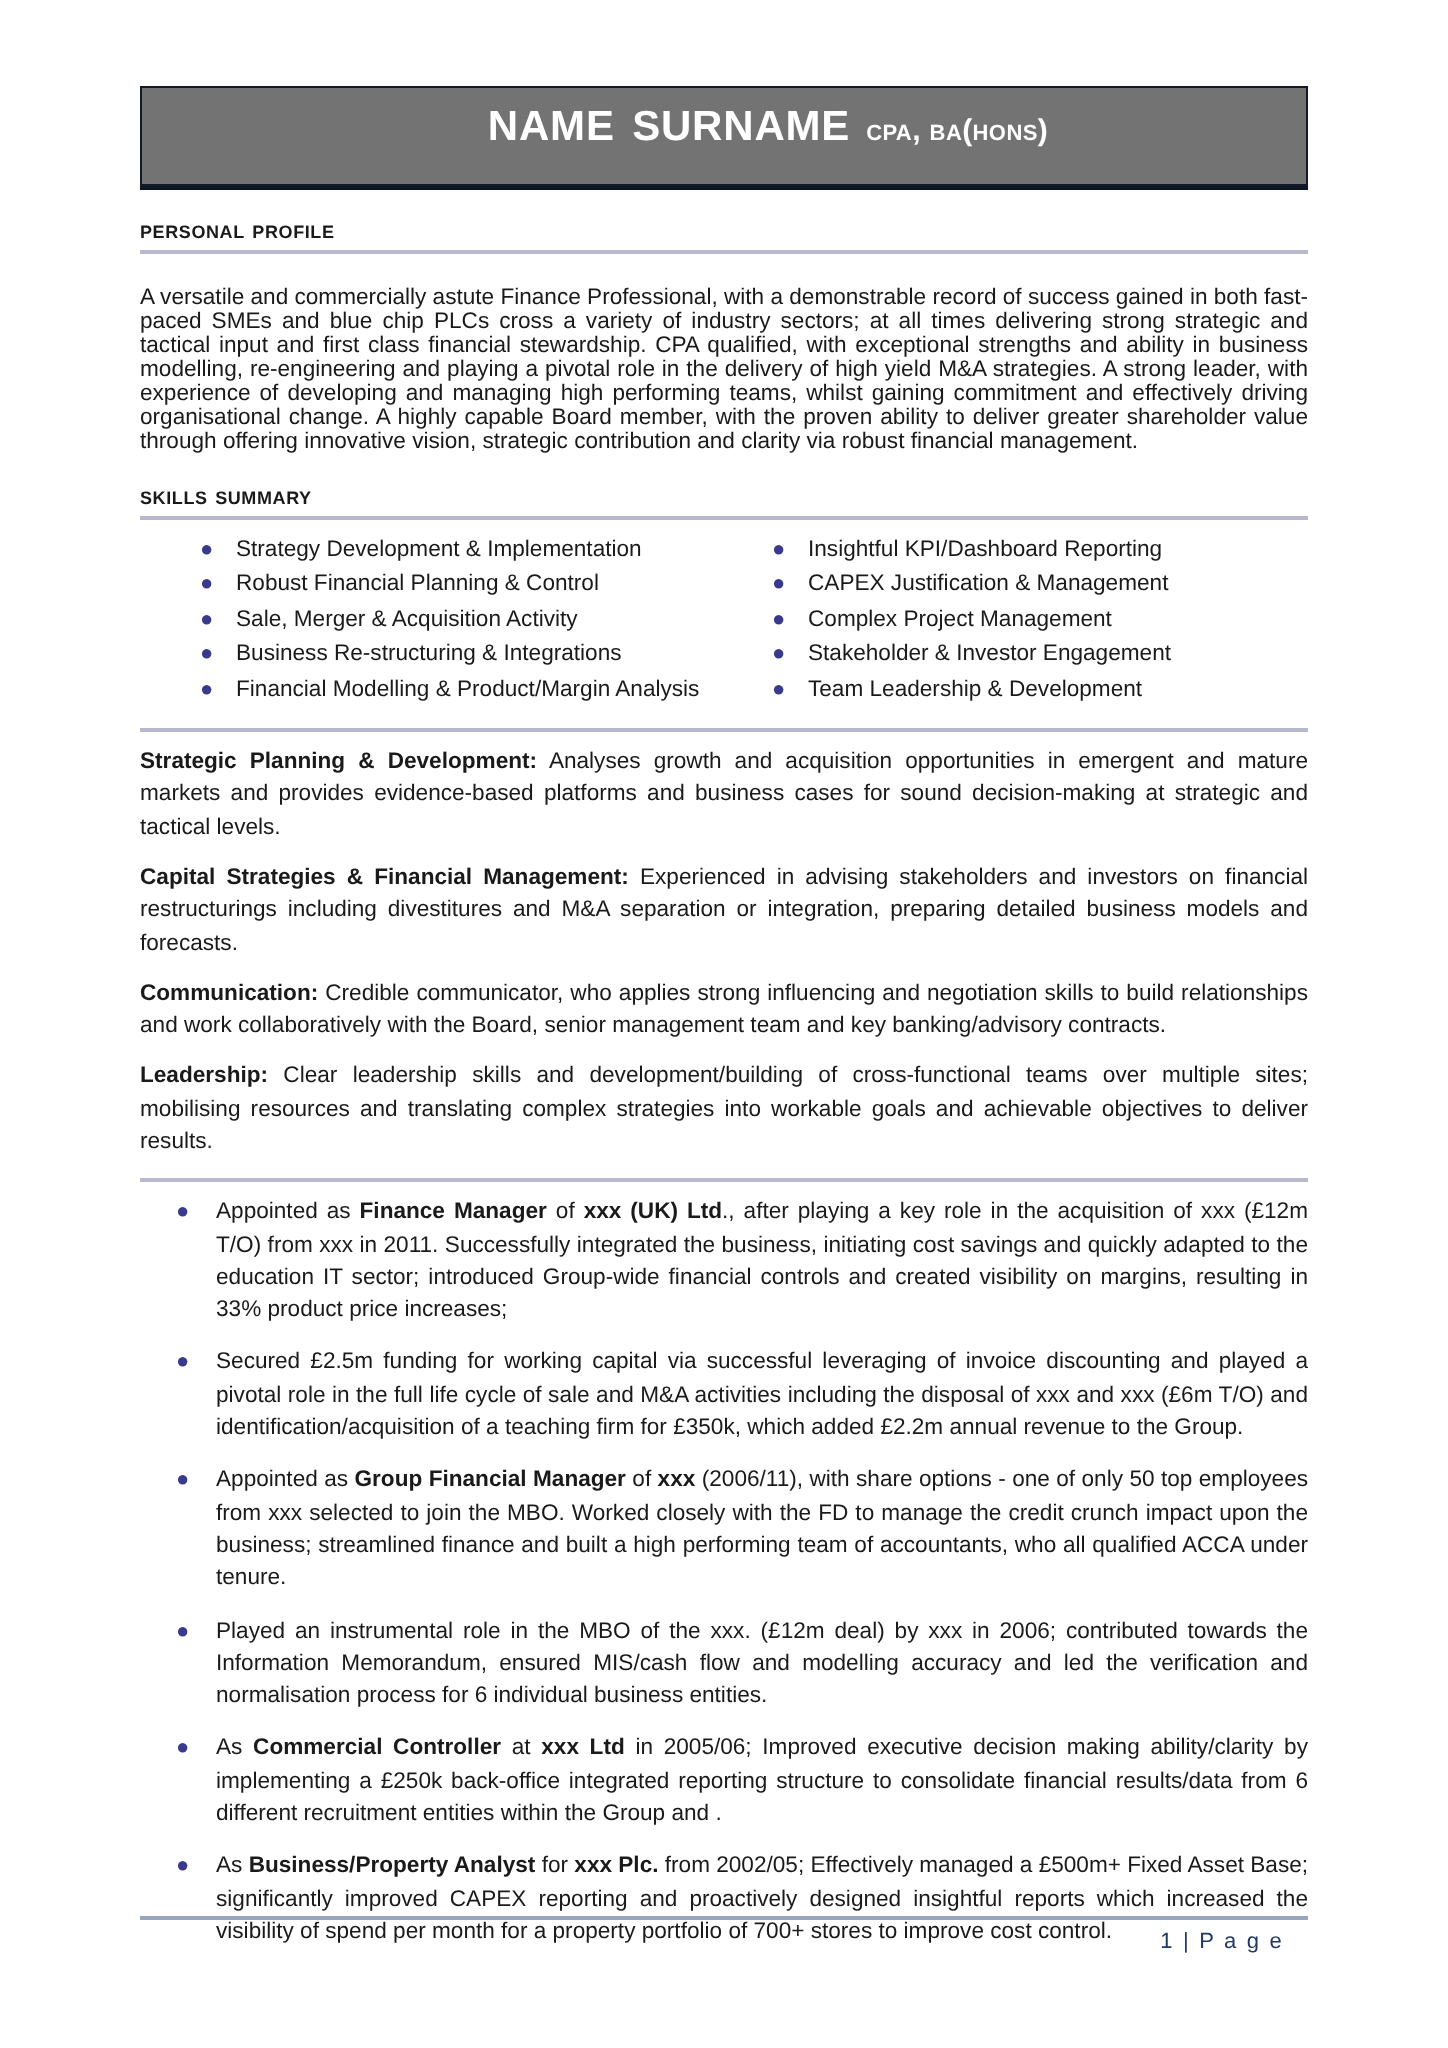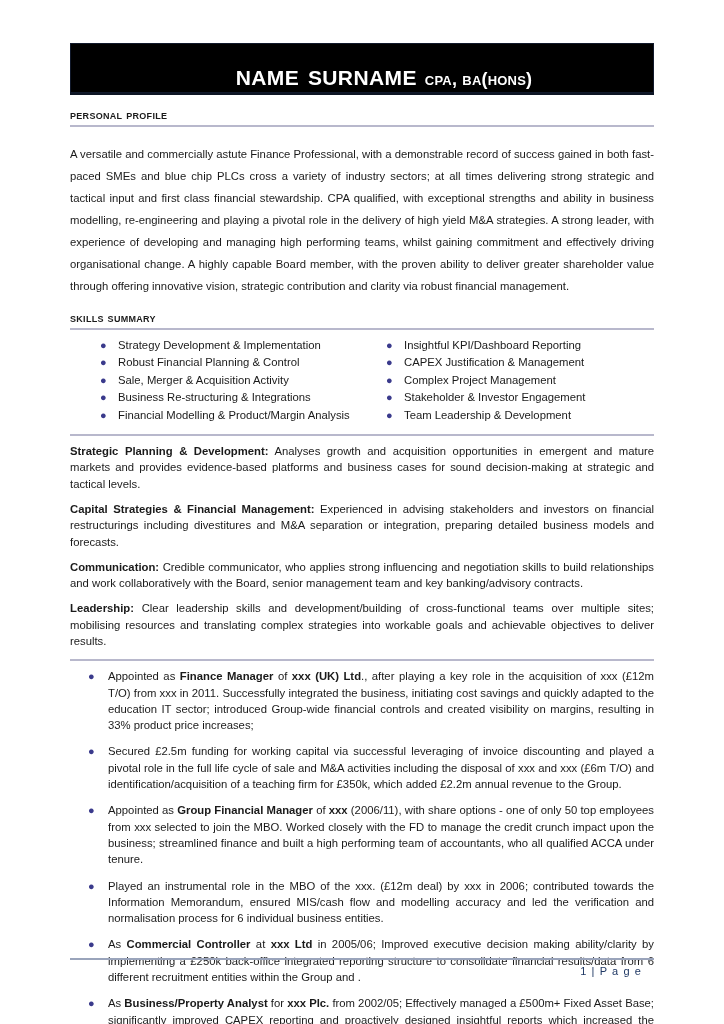--- a/index.html
+++ b/index.html
@@ -25,46 +25,46 @@
     box-sizing: border-box;
   }
 
   
   .header-banner {
     position: absolute;
     left: 70px;
     top: 43px;
     width: 584px;
     height: 50px;
-    background: #000000;
+    background: #737373;
     border: 1px solid #11192b;
     box-shadow: 0 2px 0 0 #0d1524;
     box-sizing: border-box;
     display: flex;
-    align-items: flex-end;
+    align-items: flex-start;
     justify-content: center;
   }
   .header-inner {
     display: flex;
     align-items: baseline;
     justify-content: center;
     white-space: nowrap;
     transform: translateX(22px);
   }
   .hdr-name {
     color: #ffffff;
     font-size: 30px;
     font-weight: bold;
     letter-spacing: 0.4px;
     font-variant: small-caps;
     text-transform: lowercase;
   }
   .hdr-quals {
     color: #ffffff;
-    font-size: 18px;
+    font-size: 15px;
     font-weight: bold;
     margin-left: 8px;
     font-variant: small-caps;
     text-transform: lowercase;
     letter-spacing: 0.2px;
   }
 
   
   .content {
     position: absolute;
@@ -87,21 +87,21 @@
   }
   .sec-rule {
     height: 2px;
     background: #b8b8cc;
     width: 100%;
     margin-bottom: 7px;
   }
 
   p.body-text {
     font-size: 11.3px;
-    line-height: 22px;
+    line-height: 12px;
     text-align: justify;
     margin: 16px 0 7px 0;
     color: #1a1a1a;
   }
 
   
   .skills-wrap {
     display: flex;
     margin-top: 4px;
     margin-bottom: 10px;

